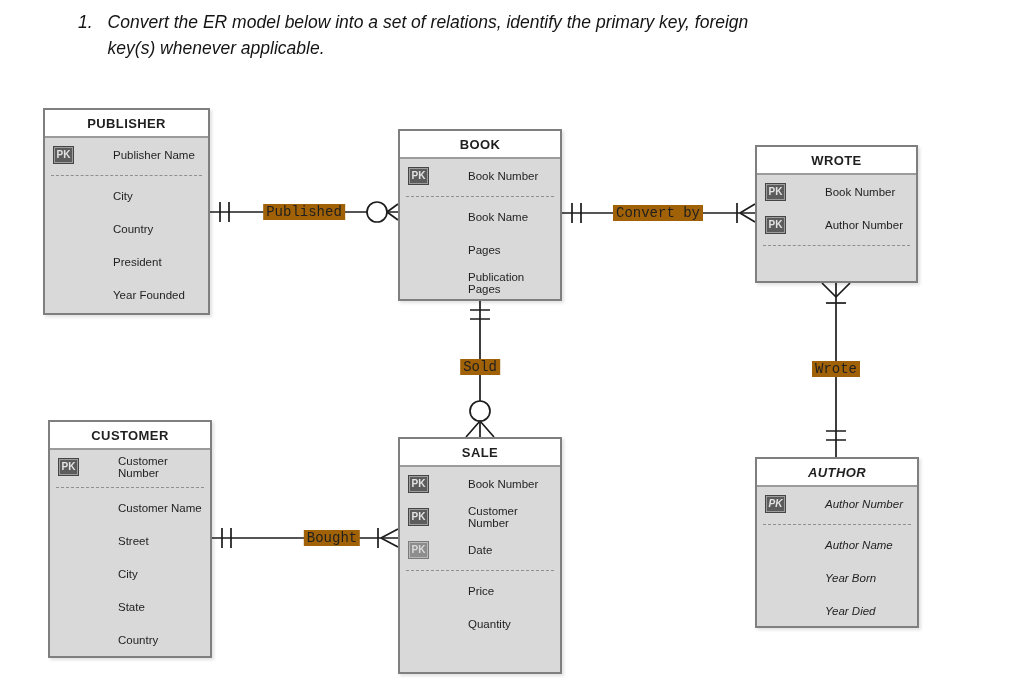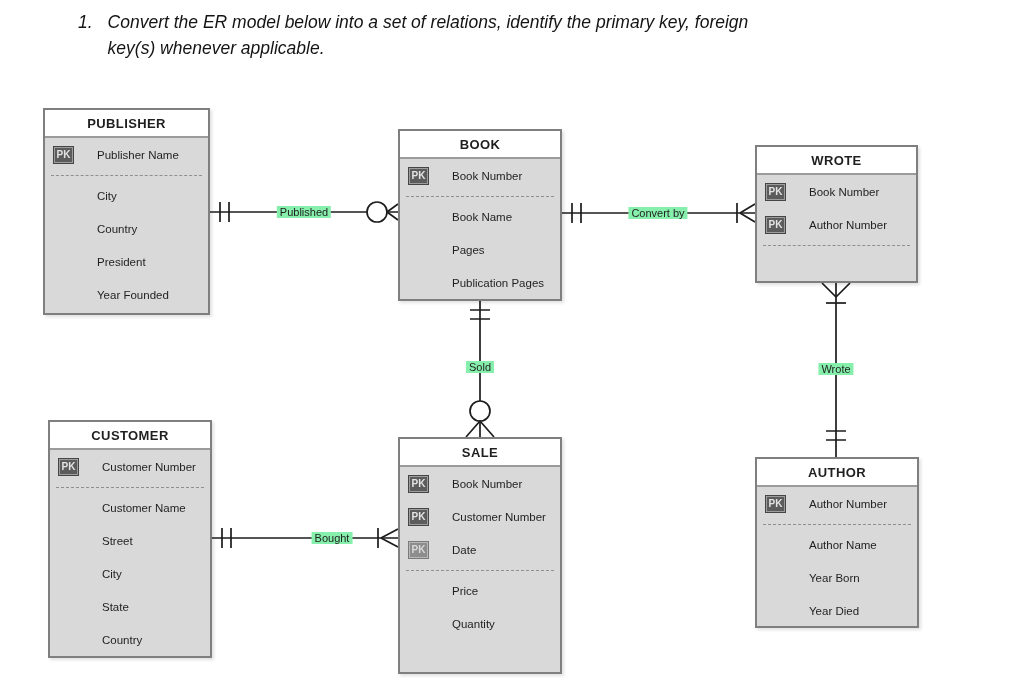--- a/index.html
+++ b/index.html
@@ -19,41 +19,42 @@
     position:absolute; border:2px solid #7f7f7f; background:#d9d9d9;
     box-shadow:2px 2px 3px rgba(0,0,0,0.12); overflow:hidden;
   }
   .ehead {
     height:28px; background:#ffffff; border-bottom:2px solid #9b9b9b;
     display:flex; align-items:center; justify-content:center;
     font-size:13px; font-weight:bold; letter-spacing:0.4px; color:#1f1f1f;
   }
   .erow {
     position:relative; height:33px; display:flex; align-items:center;
-    padding-left:52px; font-size:11.5px; color:#1f1f1f;
+    padding-left:68px; font-size:11.5px; color:#1f1f1f;
   }
   .pkbadge {
     position:absolute; left:8px; top:50%; transform:translateY(-50%);
     width:21px; height:18px; background:#5c5c5c; border:1px solid #454545;
     box-shadow:inset 0 0 0 1px #9d9d9d; color:#e3e3e3;
     font-size:10px; font-weight:bold;
     display:flex; align-items:center; justify-content:center;
   }
   .pkbadge.faded {
     background:#8d8d8d; border-color:#7a7a7a; color:#d9d9d9;
     box-shadow:inset 0 0 0 1px #b8b8b8;
   }
   .sep { height:8px; display:flex; align-items:center; padding:0 6px; }
   .sep::before { content:""; width:100%; border-top:1px dashed #8f8f8f; }
   
   svg.lines { position:absolute; left:0; top:0; pointer-events:none; }
   .rel-label {
     position:absolute; transform:translate(-50%,-50%);
-    background:#86efac; padding:0 3px; font-size:11px; color:#1f1f1f;
+    background:#a16207; padding:0 3px; font-size:14px; color:#1f1f1f;
     white-space:nowrap;
+    font-family:Liberation Mono, monospace;
   }
 </style>
 </head>
 <body>
 
 <div class="page">
 
   <div class="heading">
     <div class="num">1.</div>
     <div class="txt">
@@ -188,21 +189,21 @@
     </div>
     <div class="sep"></div>
     <div class="erow">
         <span>Price</span>
       </div>
     <div class="erow">
         <span>Quantity</span>
       </div>
   </div>
 
-  <div class="entity" style="left:755px; top:457px; width:164px; height:171px;">
+  <div class="entity" style="left:755px; top:457px; width:164px; height:171px;font-style:italic;">
     <div class="ehead">AUTHOR</div>
     <div class="erow">
       <span class="pkbadge">PK</span>
       <span>Author Number</span>
     </div>
     <div class="sep"></div>
     <div class="erow">
         <span>Author Name</span>
       </div>
     <div class="erow">

